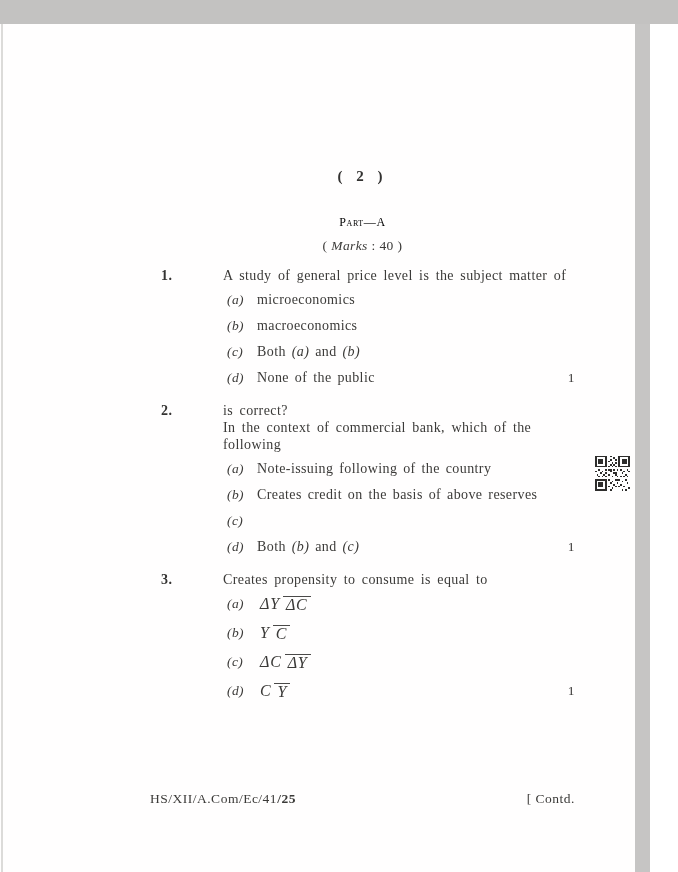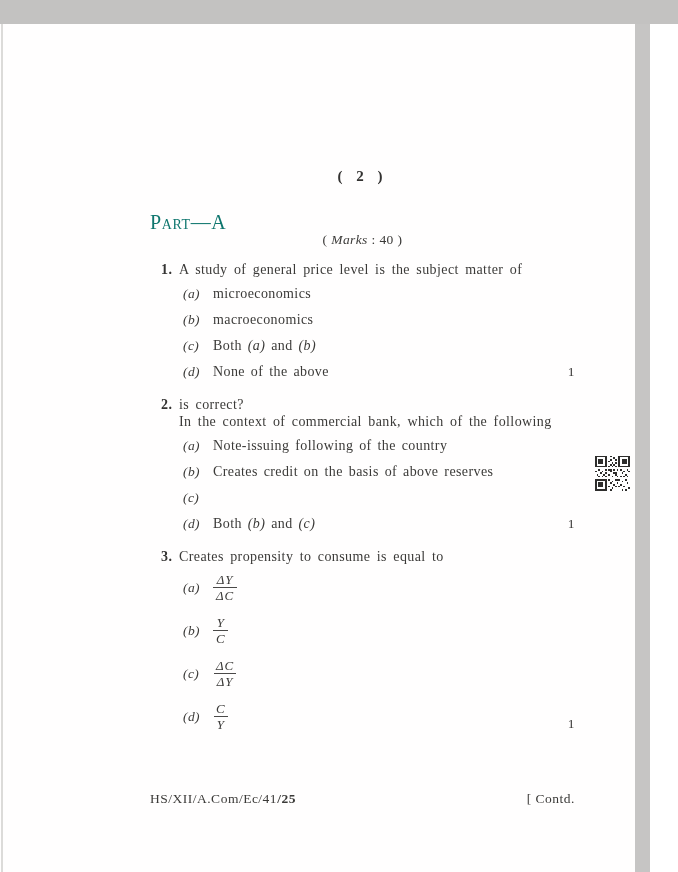--- a/index.html
+++ b/index.html
@@ -29,48 +29,48 @@
   }
   .content {
     position:absolute; left:150px; top:144px; width:425px;
     font-size:14px; line-height:17px; letter-spacing:0.4px;
   }
   .page-num {
     text-align:center; font-weight:bold; font-size:15px; letter-spacing:5px;
     color:#333231;
   }
   .part-heading {
-    margin-top:29px;
-    font-variant:small-caps; font-size:20px; letter-spacing:0.6px;
-    color:#0f766e;
+    text-align:center; margin-top:29px;
+    font-variant:small-caps; font-size:12px; letter-spacing:0.6px;
+    color:#000000;
   }
   .section-title {
     text-align:center; margin-top:11px; font-weight:bold;
     font-size:14.5px; letter-spacing:0.2px; color:#333231;
   }
-  .marks-line { text-align:center; font-size:13.5px; }
+  .marks-line { text-align:center; margin-top:6px; font-size:13.5px; }
   .it { font-style:italic; }
 
   .question { display:flex; padding-left:11px; margin-top:13px; }
   .qnum { width:18px; flex-shrink:0; font-weight:bold; color:#343332; }
-  .qbody { flex:1; min-width:0; }
+  .qbody { flex:1; min-width:0;margin-left:44px; }
   .qtext { word-spacing:2.5px; }
   .q-gap { margin-top:16px; }
 
   .option { display:flex; padding-left:4px; margin-top:9px; align-items:baseline; }
   .option.first { margin-top:7px; }
   .opt-letter { width:30px; flex-shrink:0; font-style:italic; font-size:13.5px; }
   .opt-text { word-spacing:2px; }
   .mark { margin-left:auto; font-size:13.5px; padding-left:8px; }
 
   .option.f { align-items:center; margin-top:12px; }
   .option.f.first { margin-top:7px; }
   .frac {
-    display:inline-flex; flex-direction:column; align-items:center;
-    font-style:italic; font-size:13px; line-height:15px; letter-spacing:0.8px;
+    display:inline-flex; align-items:center;
+    font-style:italic; font-size:16px; line-height:15px; letter-spacing:0.8px;
   }
   .frac .num, .frac .den { padding:0 3px; text-align:center; }
   .frac .den { border-top:1px solid #4a4948; }
   .option.f .mark { align-self:flex-end; }
 
   .footer {
     position:absolute; left:150px; top:767px; width:425px;
     display:flex; justify-content:space-between; font-size:13.5px;
     letter-spacing:0.5px;
   }
@@ -116,21 +116,21 @@
           <span class="opt-letter">(c)</span>
           <span class="opt-text">
             <span>Both</span>
             <span class="it">(a)</span>
             <span>and</span>
             <span class="it">(b)</span>
           </span>
         </div>
         <div class="option">
           <span class="opt-letter">(d)</span>
-          <span class="opt-text">None of the above</span>
+          <span class="opt-text">None of the public</span>
           <span class="mark">1</span>
         </div>
       </div>
     </div>
 
     <div class="question q-gap">
       <span class="qnum">2.</span>
       <div class="qbody">
         <div class="qtext">
           <div>is correct?</div>

